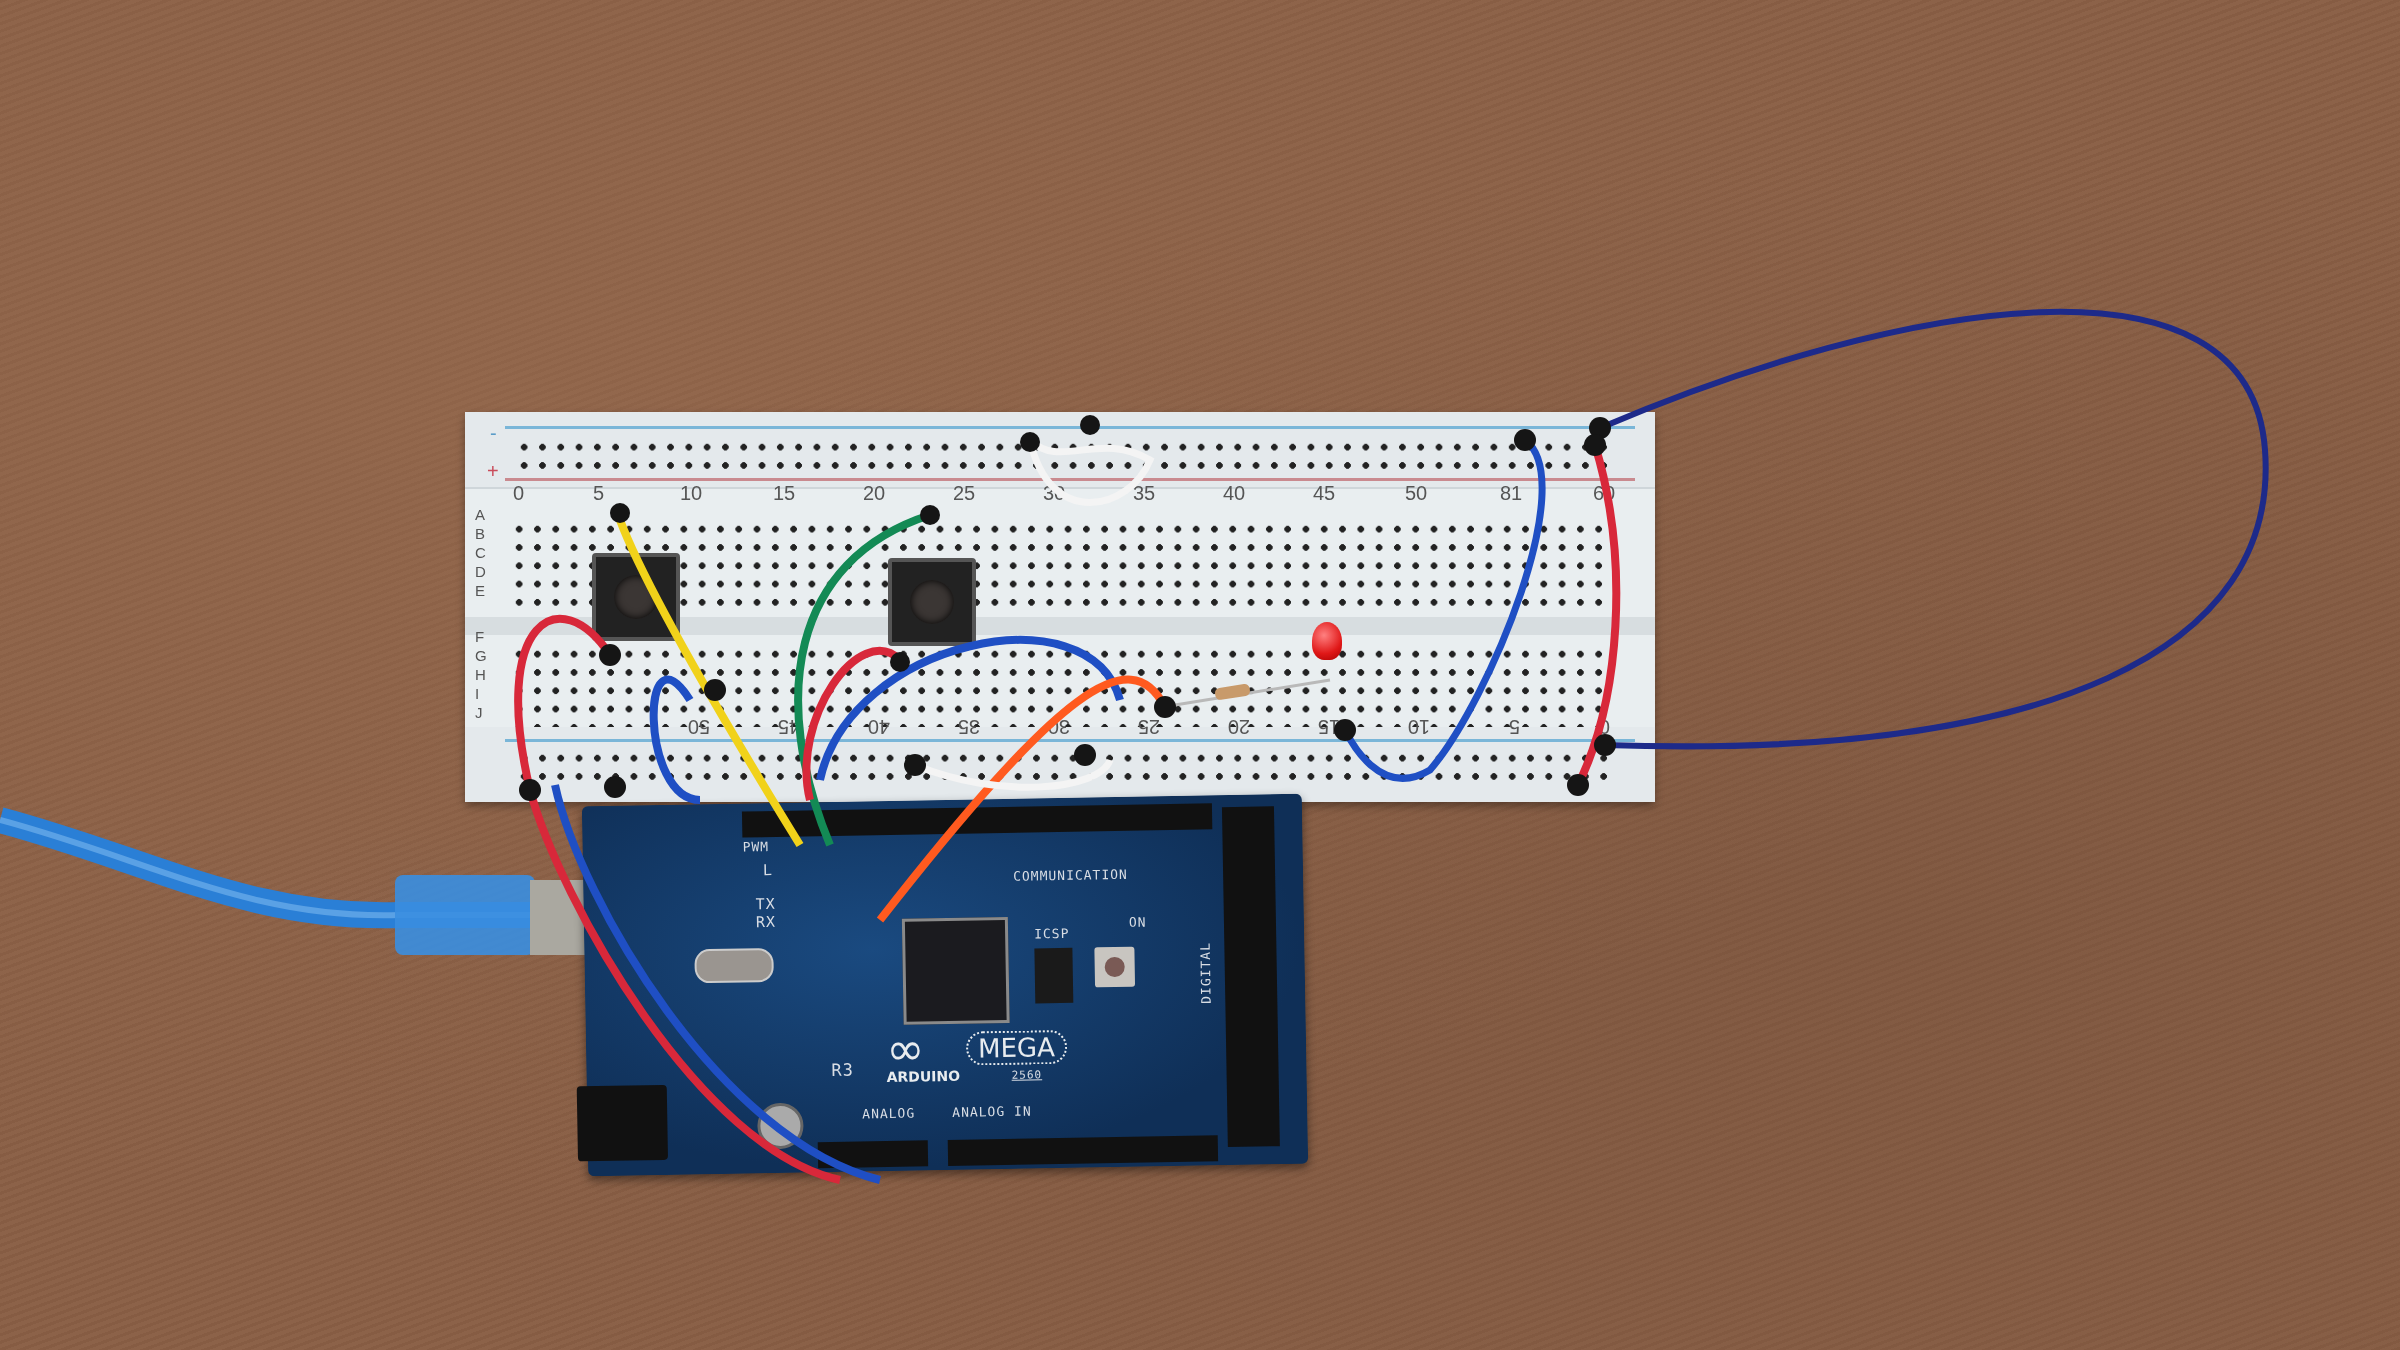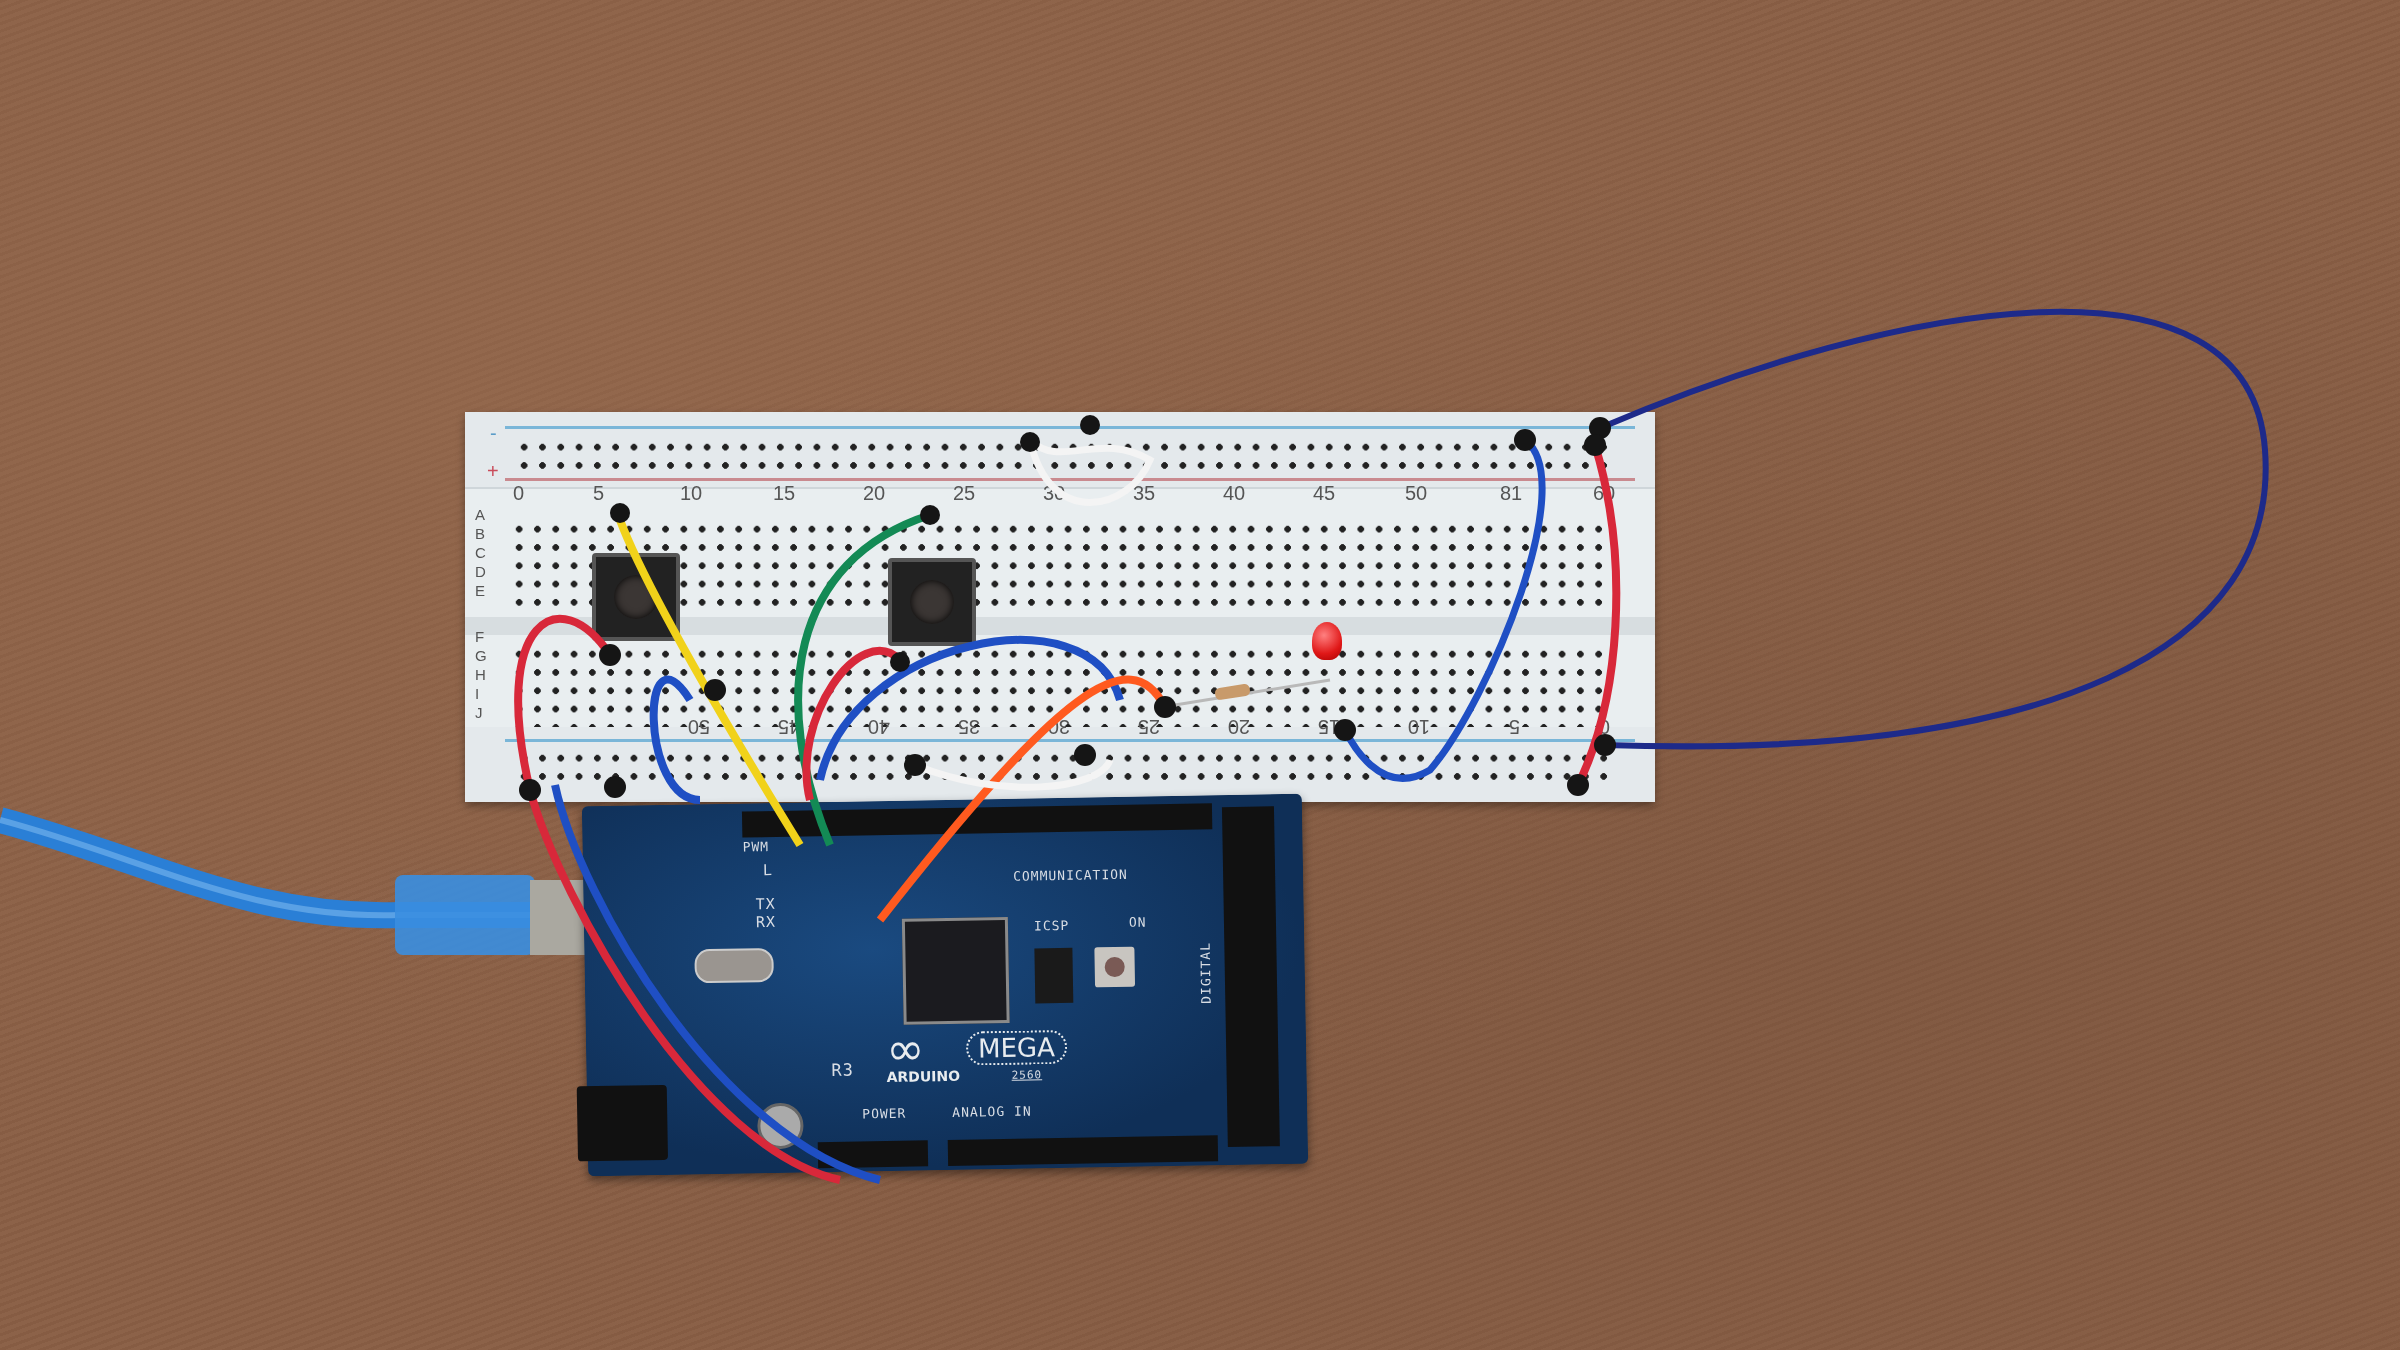--- a/index.html
+++ b/index.html
@@ -115,27 +115,27 @@
   <div class="chip" style="left:318px;top:118px;width:100px;height:100px;"></div>
   <div class="abs" style="left:510px;top:150px;width:40px;height:40px;background:#c8c5c0;border-radius:3px;">
     <div class="abs" style="left:10px;top:10px;width:20px;height:20px;border-radius:50%;background:#7a5a55;"></div>
   </div>
   <div class="abs" style="left:450px;top:150px;width:38px;height:55px;background:#1a1a1a;"></div>
   <div class="abs" style="left:110px;top:145px;width:75px;height:30px;border-radius:15px;background:#9a9590;border:2px solid #ccc;"></div>
   <div class="abs" style="left:-10px;top:280px;width:90px;height:75px;background:#111;border-radius:4px;"></div>
   <div class="abs" style="left:170px;top:300px;width:40px;height:40px;border-radius:50%;background:#aaa;border:3px solid #666;"></div>
 
   <span class="pcbtxt" style="left:430px;top:70px;">COMMUNICATION</span>
-  <span class="pcbtxt" style="left:450px;top:120px;">ICSP</span>
+  <span class="pcbtxt" style="left:450px;top:128px;">ICSP</span>
   <span class="pcbtxt" style="left:545px;top:118px;">ON</span>
   <span class="pcbtxt" style="left:160px;top:36px;">PWM</span>
   <span class="pcbtxt" style="left:180px;top:58px;font-size:15px;">L</span>
   <span class="pcbtxt" style="left:172px;top:92px;font-size:15px;">TX</span>
   <span class="pcbtxt" style="left:172px;top:110px;font-size:15px;text-align:right;">RX</span>
-  <span class="pcbtxt" style="left:275px;top:305px;">POWER</span>
+  <span class="pcbtxt" style="left:275px;top:305px;">ANALOG</span>
   <span class="pcbtxt" style="left:365px;top:305px;">ANALOG IN</span>
   <span class="pcbtxt" style="left:590px;top:170px;transform:rotate(-90deg);">DIGITAL</span>
   <span class="pcbtxt" style="left:245px;top:258px;font-size:17px;">R3</span>
 
   <div class="mega-logo" style="left:300px;top:228px;">
     <span style="font-size:46px;line-height:40px;">∞</span>
     <div style="font-size:14px;font-weight:bold;">ARDUINO</div>
   </div>
   <div class="mega-logo" style="left:380px;top:232px;border:2px dotted #e8ecef;border-radius:20px;padding:0 10px;font-size:26px;">
     <span>MEGA</span>

